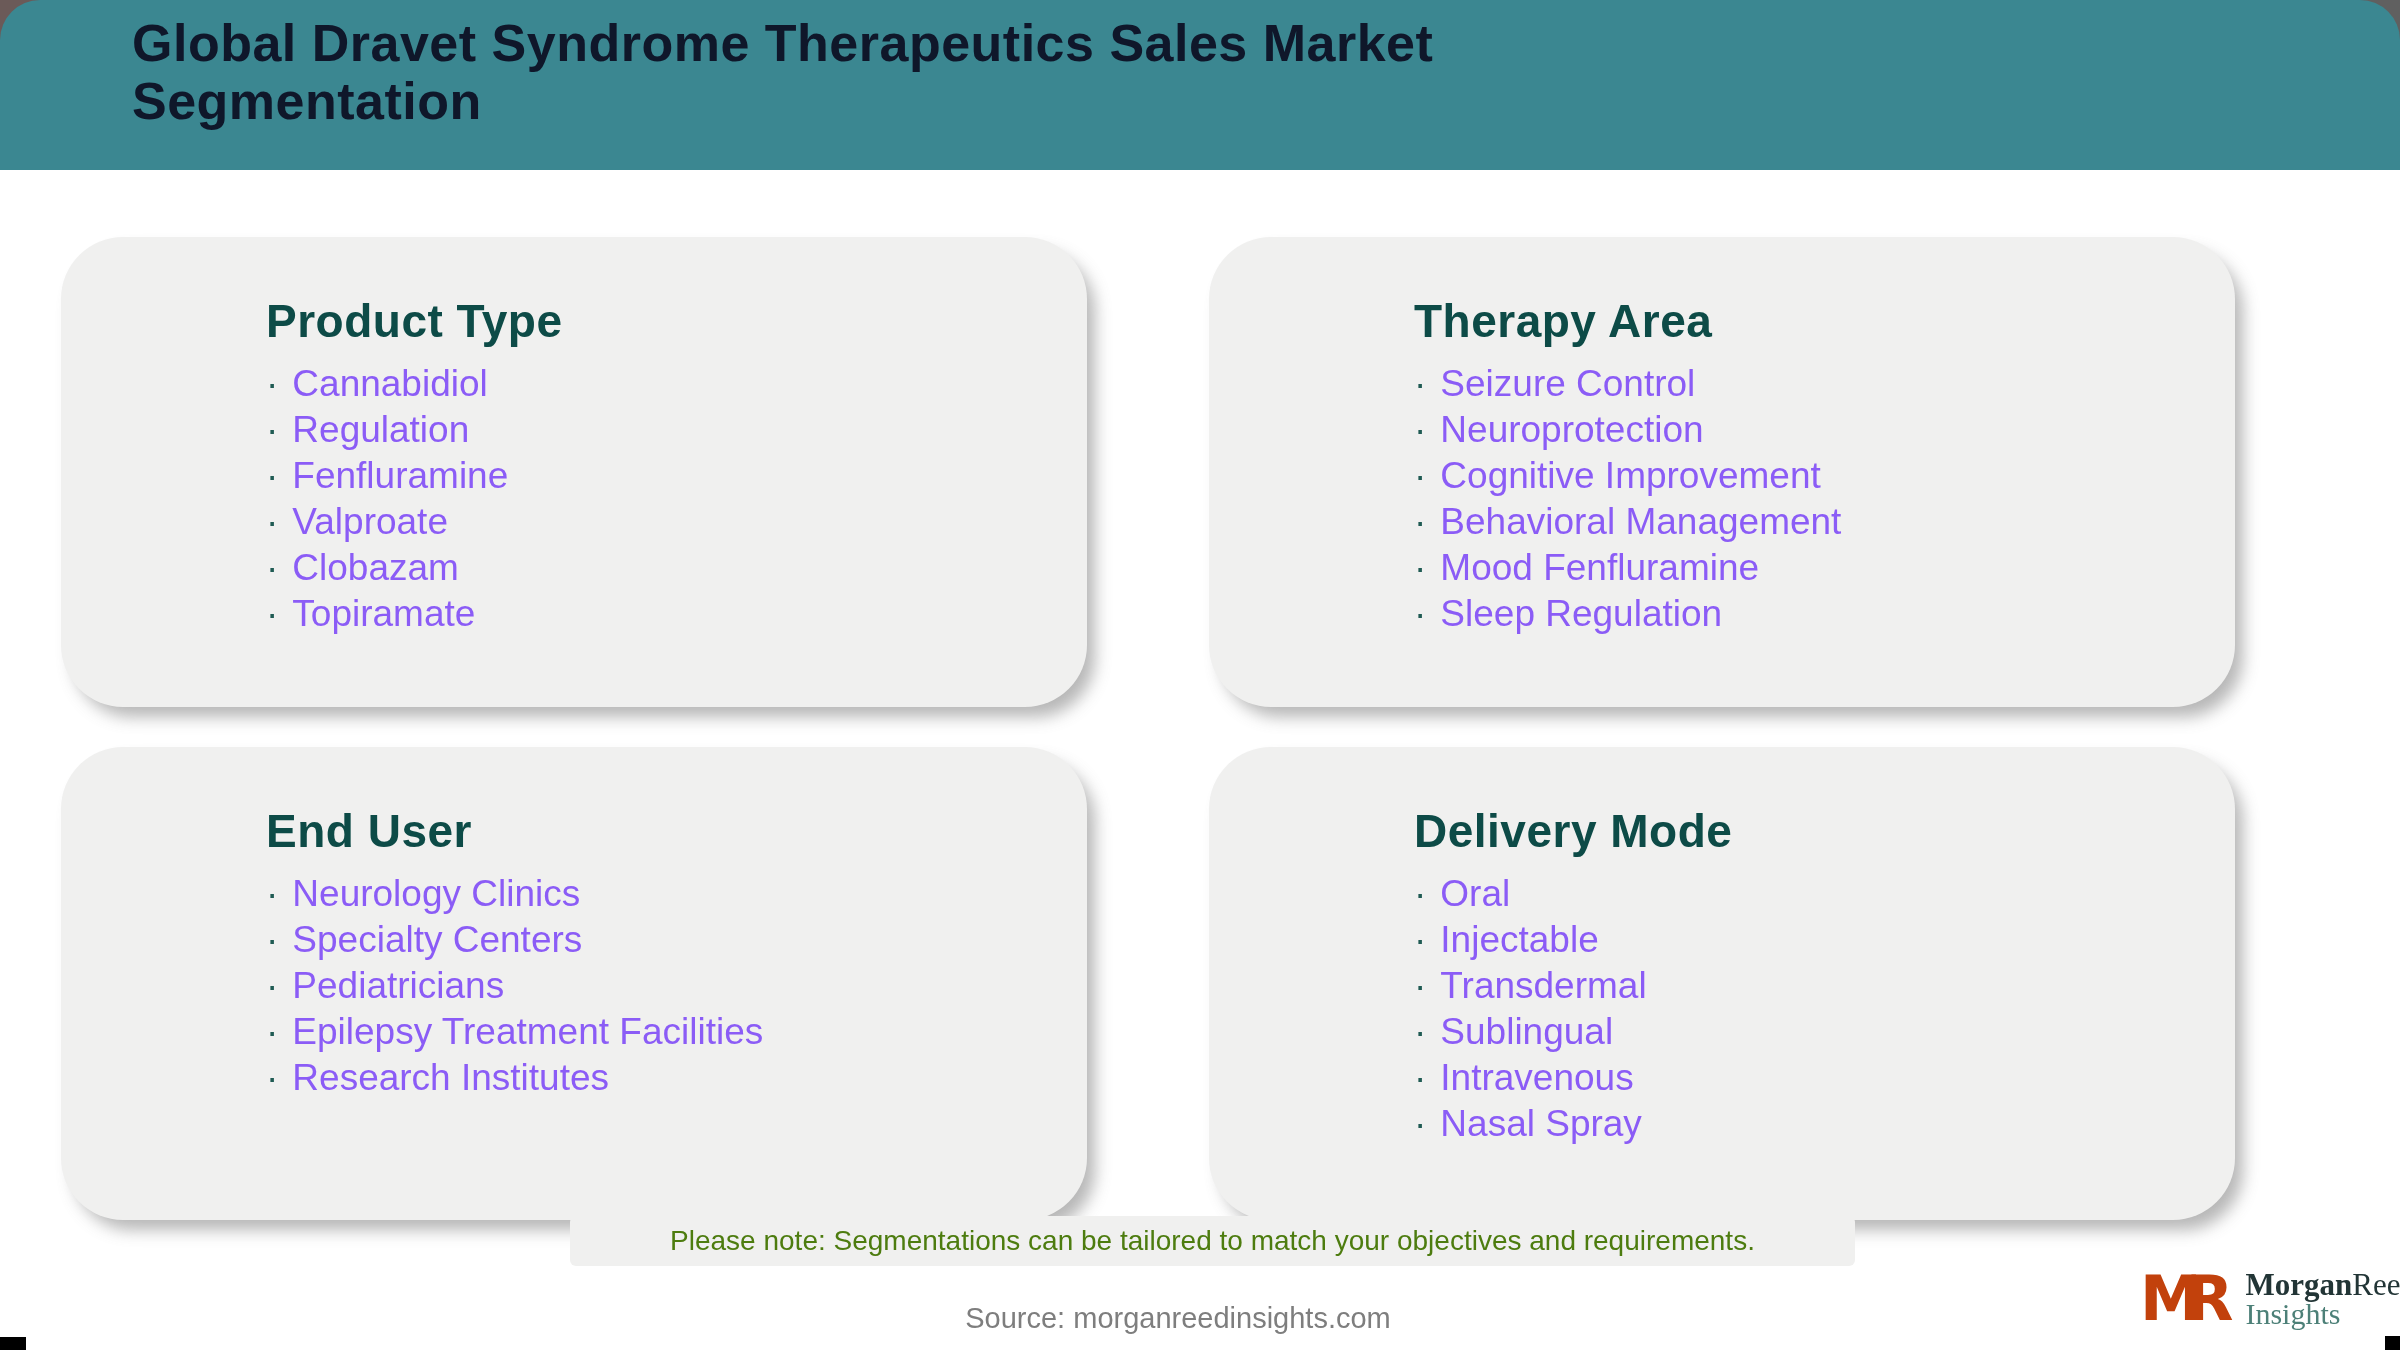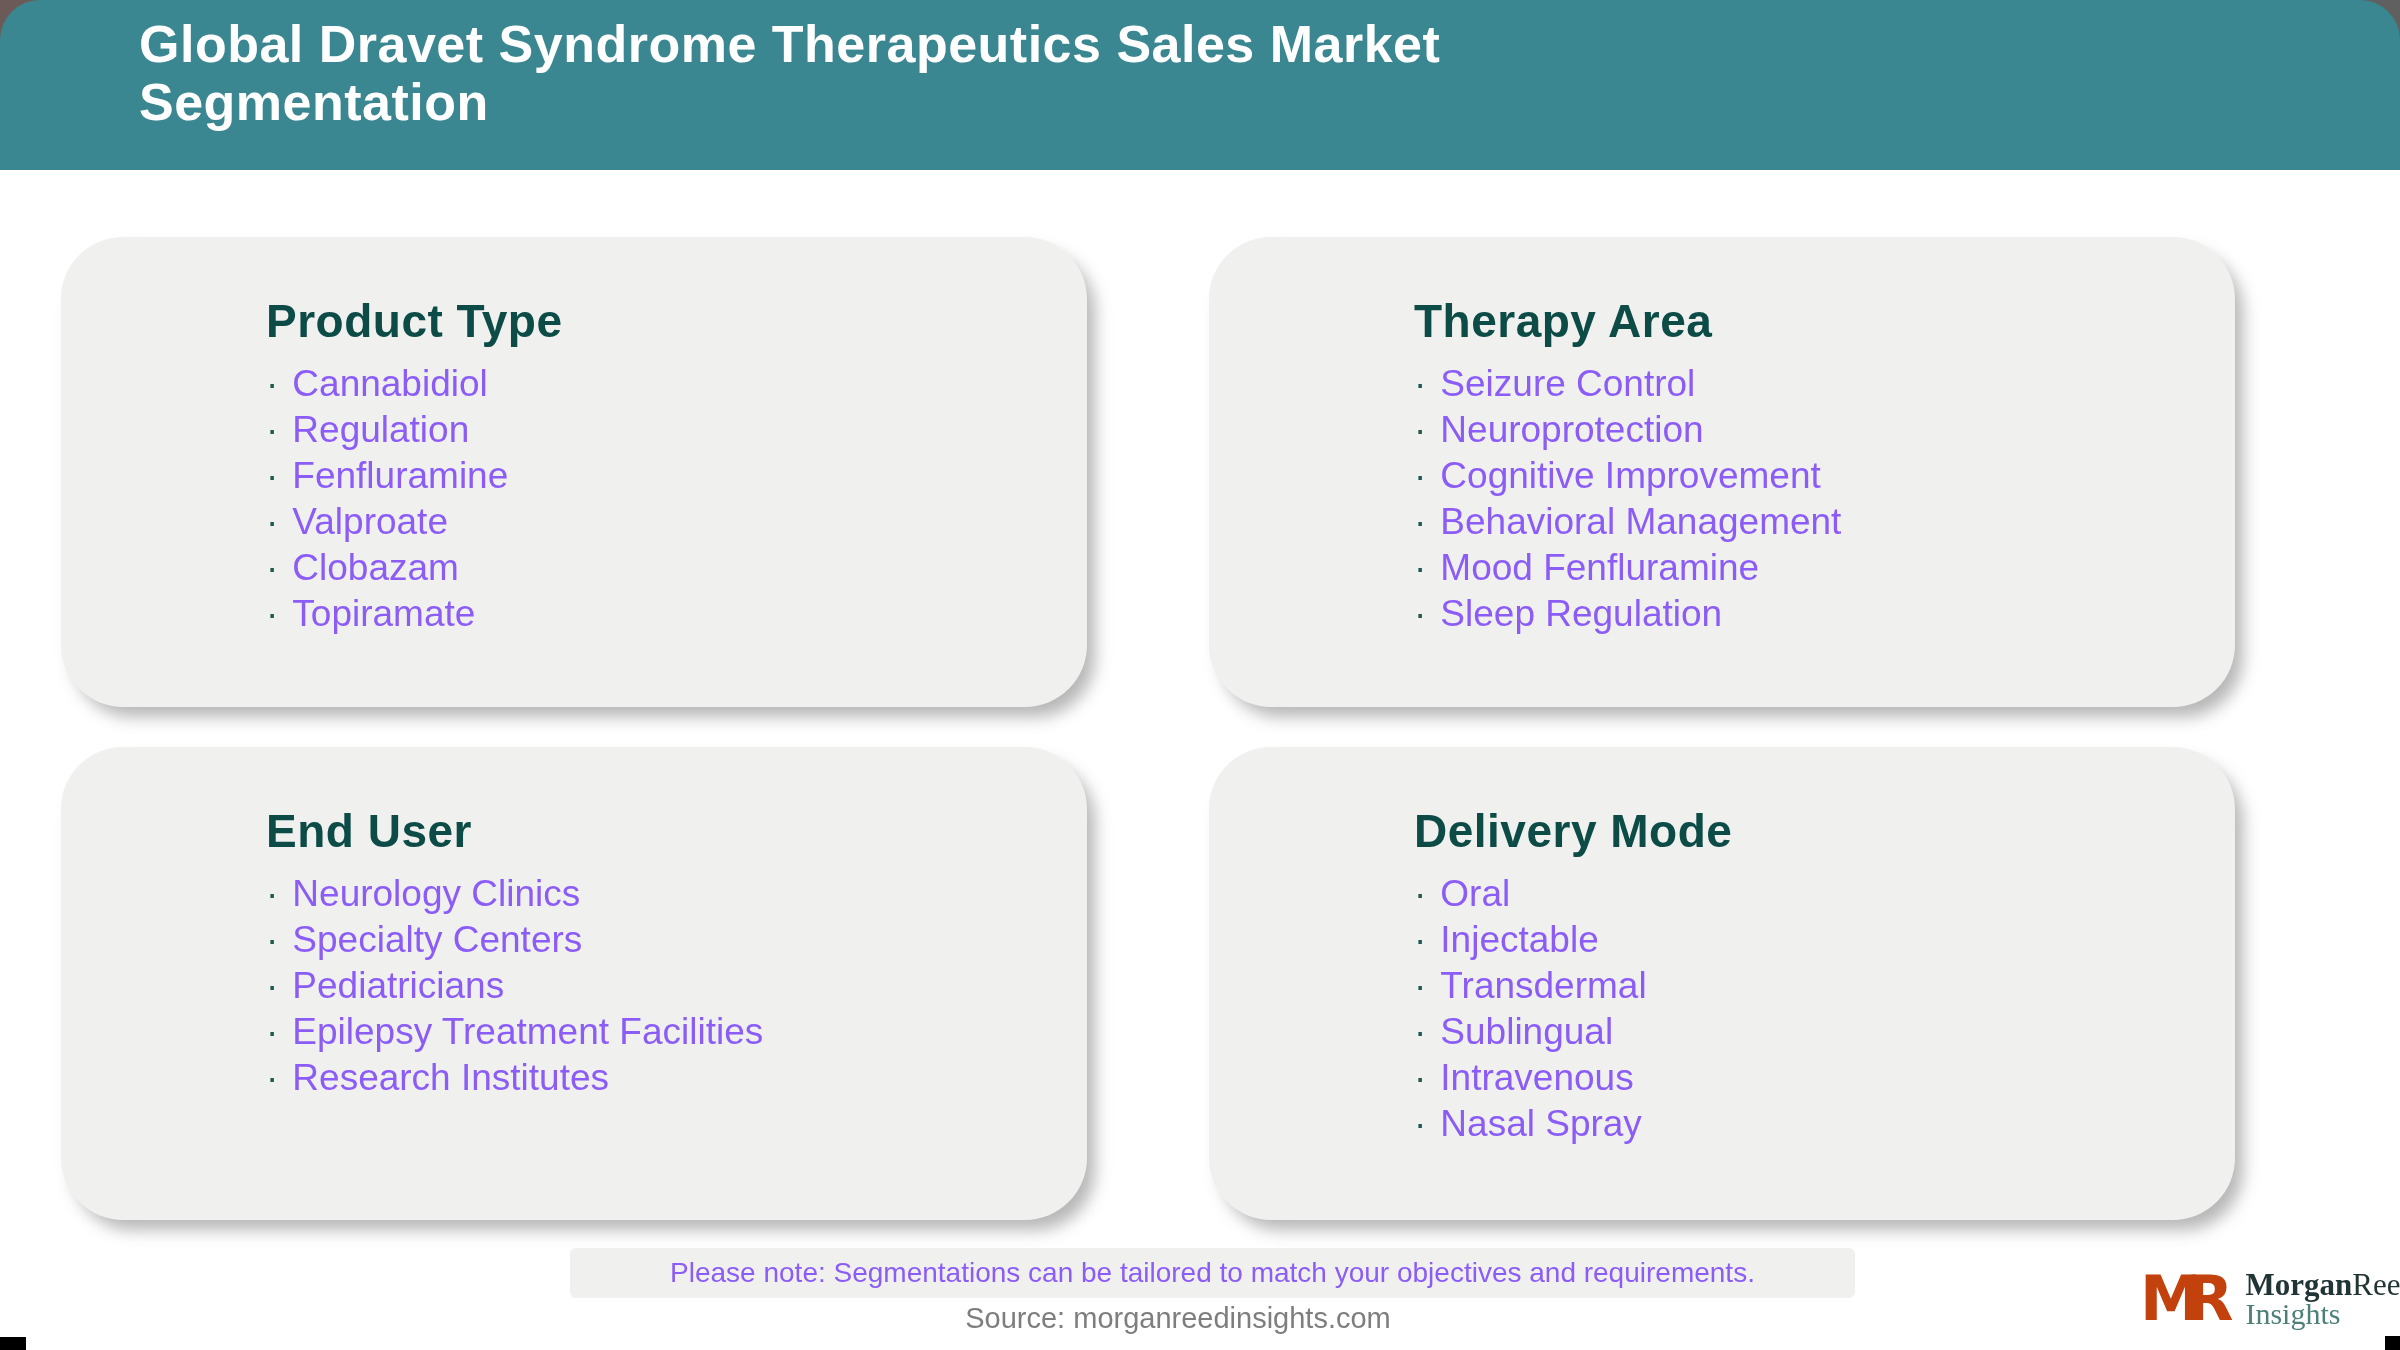--- a/index.html
+++ b/index.html
@@ -19,26 +19,26 @@
   
   .header {
     position: absolute;
     left: 0; top: 0;
     width: 2400px; height: 170px;
     background: #3b8791;
     border-radius: 40px 40px 0 0;
     z-index: 1;
   }
   .header h1 {
-    margin: 7px;
-    padding: 8px 0 0 132px;
+    margin: 0;
+    padding: 14px 0 0 132px;
     font-size: 52px;
     line-height: 58px;
     font-weight: 700;
-    color: #ffffff;
+    color: #0f172a;
     letter-spacing: 0.5px;
     white-space: pre-line;
   }
 
   
   .card {
     position: absolute;
     width: 1026px;
     background: #f0f0ef;
     border-radius: 62px;
@@ -70,29 +70,29 @@
   }
   .card li::before {
     content: "\00B7";
     margin-right: 14px;
     color: #1f5b53;
   }
 
   
   .note {
     position: absolute;
-    left: 570px; top: 1248px;
+    left: 570px; top: 1216px;
     width: 1285px; height: 50px;
     background: #f0f0ef;
     border-radius: 6px;
     display: flex;
     align-items: center;
     justify-content: center;
     font-size: 28px;
-    color: #8b5cf6;
+    color: #4d7c0f;
     z-index: 1;
   }
 
   
   .source {
     position: absolute;
     left: 578px; top: 1302px;
     width: 1200px;
     text-align: center;
     font-size: 29px;

